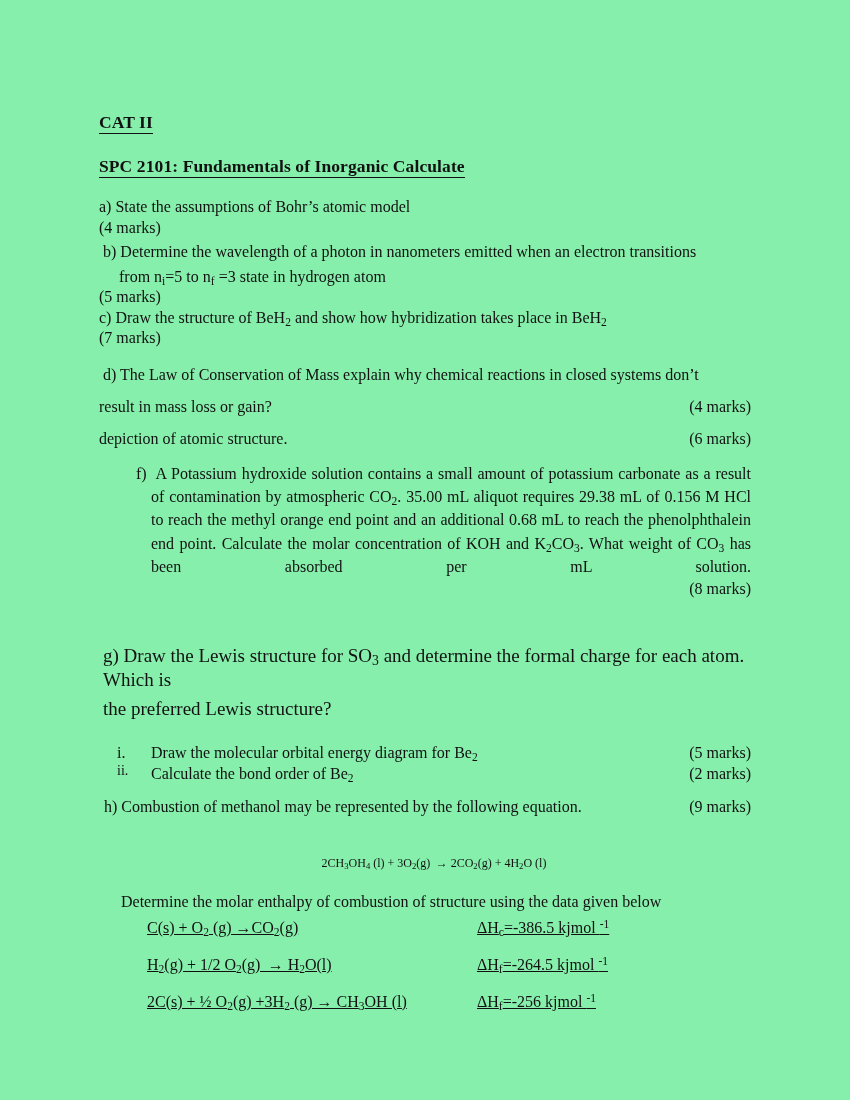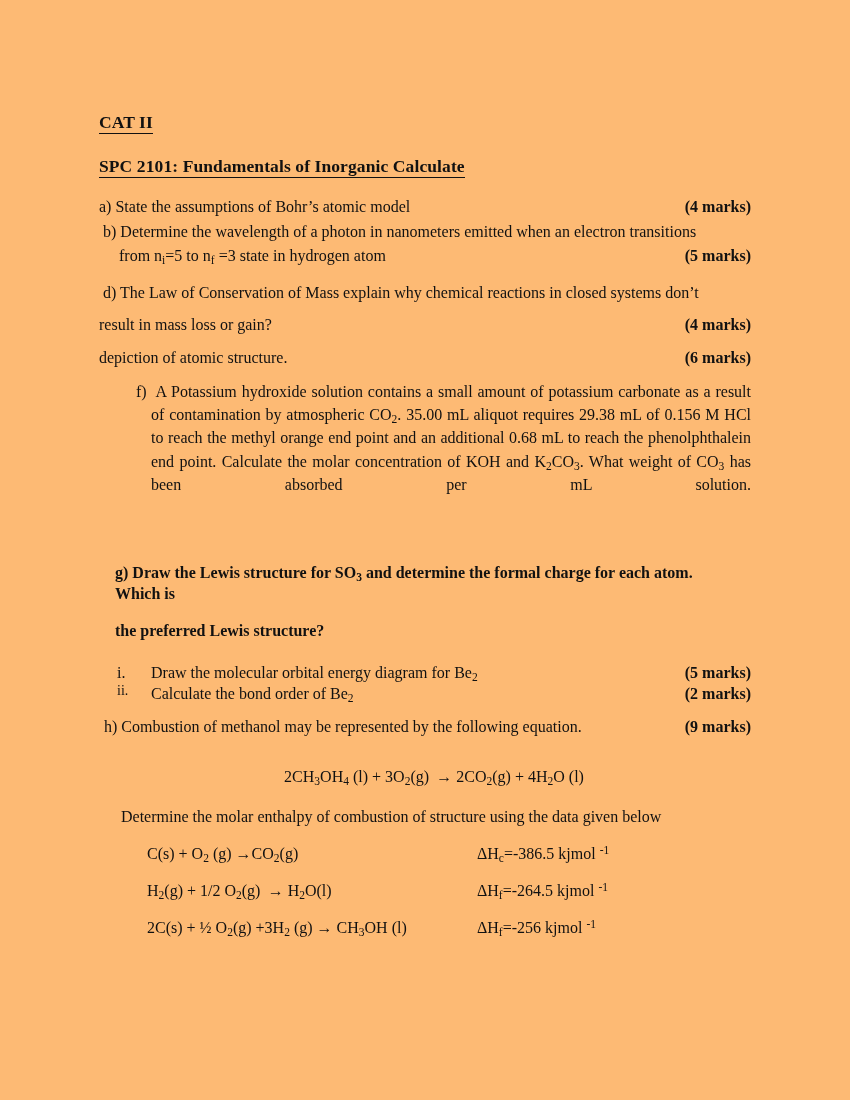--- a/index.html
+++ b/index.html
@@ -13,21 +13,21 @@
     position: relative;
     font-family: "Liberation Serif", "DejaVu Serif", serif;
     color: #111111;
     overflow: hidden;
   }
   .page {
     position: absolute;
     left: 0; top: 0;
     width: 850px;
     height: 1100px;
-    background: #fdba74;
+    background: #86efac;
   }
   .content {
     position: absolute;
     left: 99px;
     top: 112px;
     width: 652px;
   }
 
   
   .doc-title,
@@ -49,36 +49,36 @@
   }
 
   
   .q {
     font-size: 16px;
     line-height: 1.28;
     position: relative;
     margin: 4px;
   }
   .marks {
-    font-weight: bold;
+    font-weight: normal;
     white-space: nowrap;
   }
   .row {
     display: flex;
     align-items: flex-start;
     justify-content: space-between;
     font-size: 16px;
     line-height: 1.28;
   }
   .row .txt { flex: 0 1 auto; }
   .row .marks { flex: 0 0 auto; text-align: right; }
 
   
   .group-abc { margin-top: 19px; }
-  .group-abc .row { margin-bottom: 0px; }
+  .group-abc .row { margin-bottom: 0px; flex-direction: column; }
   .indent-cont {
     padding-left: 20px;
     text-align: right;
   }
 
   
   .group-de { margin-top: 16px; }
   .group-de .line { margin-bottom: 12px; }
 
   
@@ -89,21 +89,21 @@
   .group-f p {
     margin: 0;
     font-size: 16px;
     line-height: 1.45;
     text-align: justify;
   }
   .f-first { text-indent: -15px; padding-left: 37px; margin-left: -15px; }
 
   
   .group-g { margin-top: 44px; }
-  .group-g p { margin: 16px; font-size: 16px; line-height: 1.3; font-weight: bold; }
+  .group-g p { margin: 4px; font-size: 19px; line-height: 1.3; }
 
   
   .roman {
     margin-top: 20px;
     padding-left: 0;
   }
   .roman .ritem {
     display: flex;
     align-items: baseline;
     font-size: 16px;
@@ -122,34 +122,35 @@
     top: -4px;
   }
   .roman .rtext { flex: 1 1 auto; }
   .roman .marks { flex: 0 0 auto; }
 
   
   .group-h { margin-top: 13px; }
   .group-h .row { padding-left: 5px; }
 
   .eq-main {
-    margin-top: 30px;
+    margin-top: 38px;
     text-align: center;
-    font-size: 16px;
+    font-size: 12px;
     padding-left: 18px;
   }
   .determine {
     margin-top: 22px;
     font-size: 16px;
     padding-left: 22px;
   }
 
   .thermo {
-    margin-top: 19px;
+    margin-top: 8px;
     padding-left: 48px;
+    text-decoration: underline;
   }
   .thermo .trow {
     display: flex;
     font-size: 16px;
     margin-bottom: 19px;
   }
   .thermo .teq { flex: 0 0 330px; }
   .thermo .tval { flex: 0 0 auto; }
 
   sub {
@@ -185,20 +186,24 @@
       </div>
 
       <div>
         <div class="q">b) Determine the wavelength of a photon in nanometers emitted when an electron transitions</div>
         <div class="row">
           <div class="txt indent-cont">from n<sub>i</sub>=5 to n<sub>f</sub> =3 state in hydrogen atom</div>
           <div class="marks">(5 marks)</div>
         </div>
       </div>
 
+      <div class="row">
+        <div class="txt">c) Draw the structure of BeH<sub>2</sub> and show how hybridization takes place in BeH<sub>2</sub></div>
+        <div class="marks">(7 marks)</div>
+      </div>
 
     </div>
 
     <div class="group-de">
 
       <div>
         <div class="q line">d) The Law of Conservation of Mass explain why chemical reactions in closed systems don’t</div>
         <div class="row line">
           <div class="txt">result in mass loss or gain?</div>
           <div class="marks">(4 marks)</div>
@@ -209,20 +214,24 @@
         <div class="row line">
           <div class="txt">depiction of atomic structure.</div>
           <div class="marks">(6 marks)</div>
         </div>
       </div>
 
     </div>
 
     <div class="group-f">
       <p class="f-first"><span>f)</span>&nbsp; <span>A Potassium hydroxide solution contains a small amount of potassium carbonate as a result of contamination by atmospheric CO<sub>2</sub>. 35.00 mL aliquot requires 29.38 mL of 0.156 M HCl to reach the methyl orange end point and an additional 0.68 mL to reach the phenolphthalein end point. Calculate the molar concentration of KOH and K<sub>2</sub>CO<sub>3</sub>. What weight of CO<sub>3</sub> has been absorbed per mL solution.</span><span style="display:inline-block;width:100%;"></span></p>
+      <div class="row" style="margin-top:-22px;padding-left:22px;">
+        <div class="txt"></div>
+        <div class="marks">(8 marks)</div>
+      </div>
     </div>
 
     <div class="group-g">
       <p>g) Draw the Lewis structure for SO<sub>3</sub> and determine the formal charge for each atom. Which is</p>
       <p>the preferred Lewis structure?</p>
 
       <div class="roman">
         <div class="ritem">
           <div class="rlabel">i.</div>
           <div class="rtext">Draw the molecular orbital energy diagram for Be<sub>2</sub></div>

